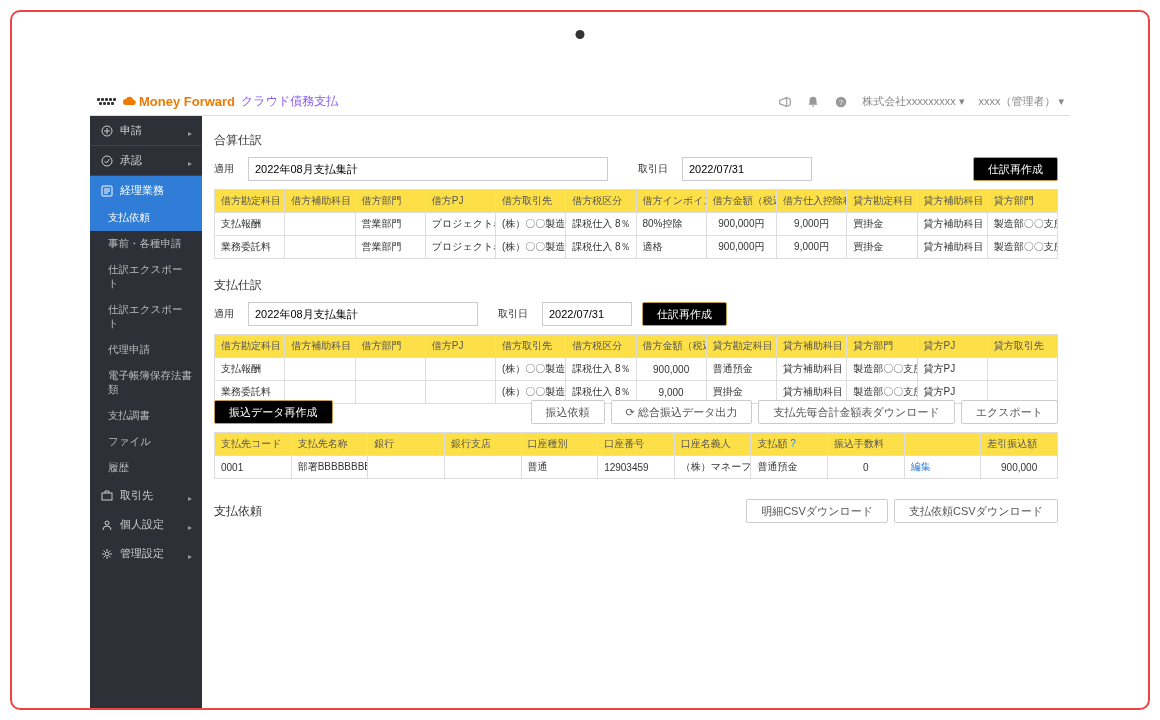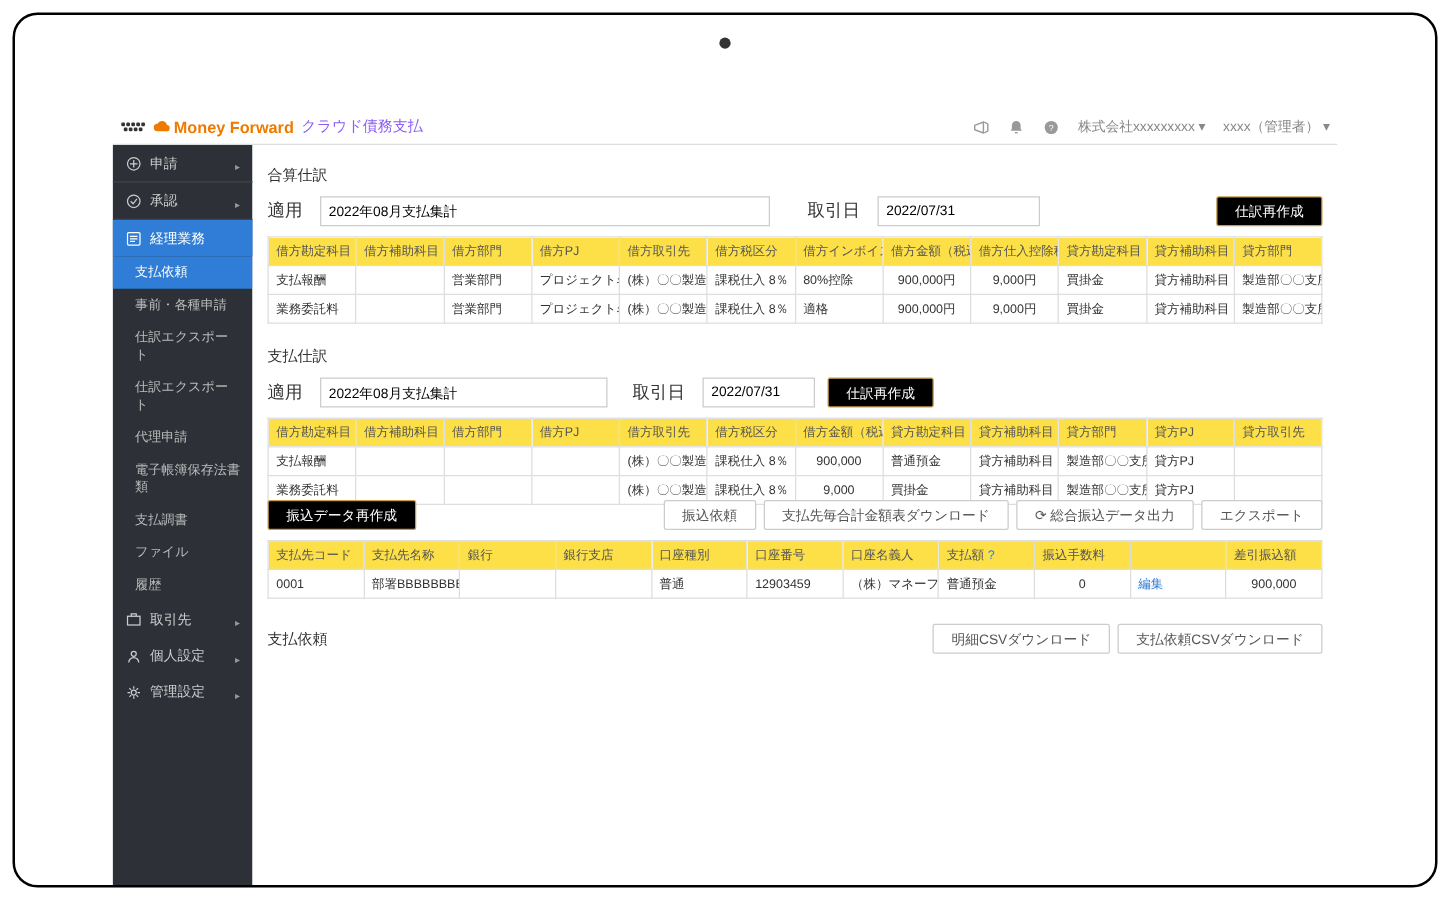--- a/index.html
+++ b/index.html
@@ -1,17 +1,17 @@
 <!DOCTYPE html>
 <html><head>
 <meta charset="utf-8">
 <style>
 *{box-sizing:border-box;margin:0;padding:0;font-family:"Hiragino Sans","Meiryo",sans-serif}
 body{background:#fff;display:flex;justify-content:center;padding:10px}
-.device{width:1160px;height:700px;border:2px solid #000000;border-radius:20px;overflow:hidden;position:relative;background:#fff}
+.device{width:1160px;height:700px;border:2px solid #ef4444;border-radius:10px;overflow:hidden;position:relative;background:#fff}
 .camera{position:absolute;top:18px;left:50%;transform:translateX(-50%);width:9px;height:9px;border-radius:50%;background:#333}
 .screen{position:absolute;top:76px;left:78px;right:78px;bottom:0;display:flex;flex-direction:column;overflow:hidden}
 .topbar{height:28px;display:flex;align-items:center;border-bottom:1px solid #ddd;padding:0 6px;font-size:11px}
 .apps-icon{width:20px;height:20px;display:flex;flex-wrap:wrap;gap:1px;justify-content:center;align-content:center;margin-right:6px}
 .apps-icon span{width:3px;height:3px;background:#333;border-radius:1px}
 .logo{display:flex;align-items:center;color:#ef7a00;font-weight:700;font-size:13px}
 .logo svg{margin-right:3px}
 .prod-name{color:#8b5cf6;margin-left:6px;font-size:12px}
 .top-right{margin-left:auto;display:flex;align-items:center;gap:14px;color:#888;font-size:11px}
 .top-right .ico{width:14px;height:14px;display:inline-flex}
@@ -20,21 +20,21 @@
 .nav-row{display:flex;align-items:flex-end;padding:7px 10px;position:relative}
 .nav-row.top{border-bottom:1px solid #444}
 .nav-row .chevron{margin-left:auto;color:#999;font-size:8px}
 .nav-row.active{background:#2f7dd6;color:#fff}
 .nav-sub{padding:6px 10px 6px 18px;font-size:10.5px;color:#bbb}
 .nav-sub.active{background:#2f7dd6;color:#fff}
 .nav-ico{width:14px;height:14px;margin-right:6px;display:inline-flex;align-items:center;justify-content:center}
 .main{flex:1;overflow:auto;background:#fff;font-size:10.5px;color:#333;padding:10px 12px 16px}
 .sec-title{font-size:12px;margin:6px 0 8px}
 .row-controls{display:flex;align-items:center;gap:10px;margin-bottom:8px}
-.lbl{font-size:14px;color:#333;margin-right:4px}
+.lbl{font-size:10px;color:#333;margin-right:4px}
 .input{border:1px solid #ccc;height:24px;padding:0 6px;font-size:11px}
 .btn{height:24px;padding:0 14px;font-size:11px;border:1px solid #c49a4b;background:#000000;color:#fff;border-radius:2px;cursor:pointer}
 .btn.outline{background:#fff;color:#555;border:1px solid #ccc}
 table{border-collapse:collapse;width:100%;table-layout:fixed}
 th,td{border:1px solid #ddd;padding:4px 6px;text-align:left;font-size:10px;overflow:hidden;white-space:nowrap}
 th{background:#fde047;font-weight:400;color:#555}
 td.num{text-align:center}
 .action-row{display:flex;gap:6px;align-items:center;margin:14px 0 6px}
 .action-row .sec-title{margin:0;margin-right:auto}
 .link{color:#2f7dd6;cursor:pointer}
@@ -273,22 +273,22 @@
                 <td>貸方PJ</td>
                 <td></td>
               </tr>
             </tbody>
           </table>
 
     <div class="row-controls" style="margin-top:-4px">
      <button class="btn">振込データ再作成</button>
      <div style="margin-left:auto;display:flex;gap:6px" id="transfer-actions">
               <button class="btn outline">振込依頼</button>
+              <button class="btn outline"><span>⟳ </span>総合振込データ出力</button>
               <button class="btn outline">支払先毎合計金額表ダウンロード</button>
-              <button class="btn outline"><span>⟳ </span>総合振込データ出力</button>
               <button class="btn outline">エクスポート</button>
             </div>
     </div>
     <table id="tbl-transfer">
             <thead>
               <tr>
                 <th>支払先コード</th>
                 <th>支払先名称</th>
                 <th>銀行</th>
                 <th>銀行支店</th>

